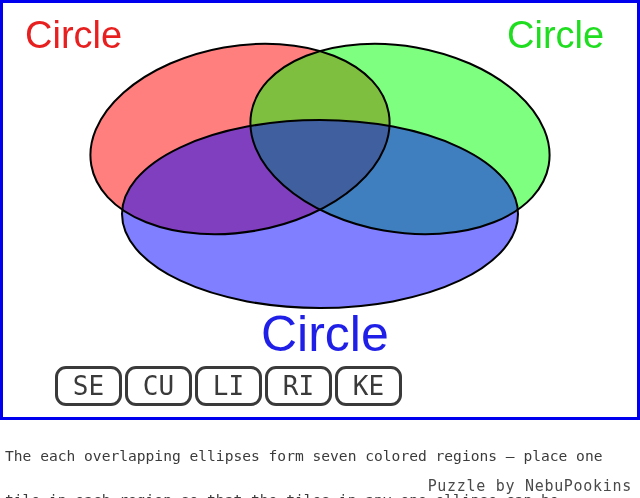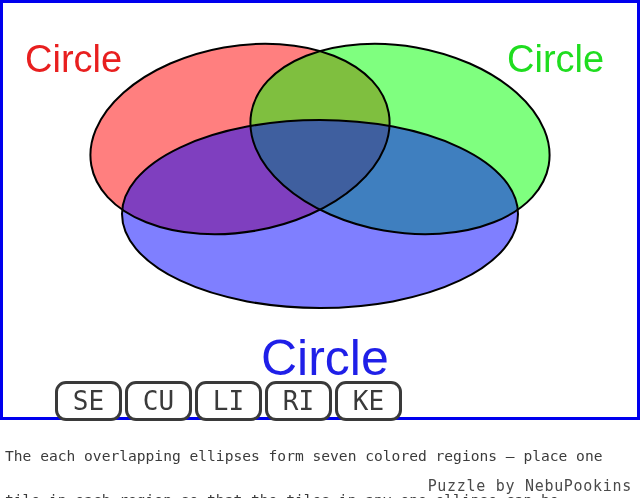--- a/index.html
+++ b/index.html
@@ -34,29 +34,28 @@
     width: 634px;
     height: 414px;
   }
   .circle-label {
     position: absolute;
     line-height: 1;
     font-weight: 500;
     letter-spacing: 0px;
     white-space: nowrap;
     user-select: none;
-    margin-top: 24px;
   }
   .label-red   { left: 22px;  top: 13px;  font-size: 38px; }
   .label-green { left: 504px; top: 13px;  font-size: 38px; }
   .label-blue  { left: 258px; top: 306px; font-size: 50px; }
   .tiles-row {
     position: absolute;
     left: 52px;
-    top: 378px;
+    top: 363px;
     display: flex;
     gap: 3px;
   }
   .tile {
     width: 67px;
     height: 40px;
     box-sizing: border-box;
     border: 3px solid #3a3a3a;
     border-radius: 11px;
     background: #ffffff;

